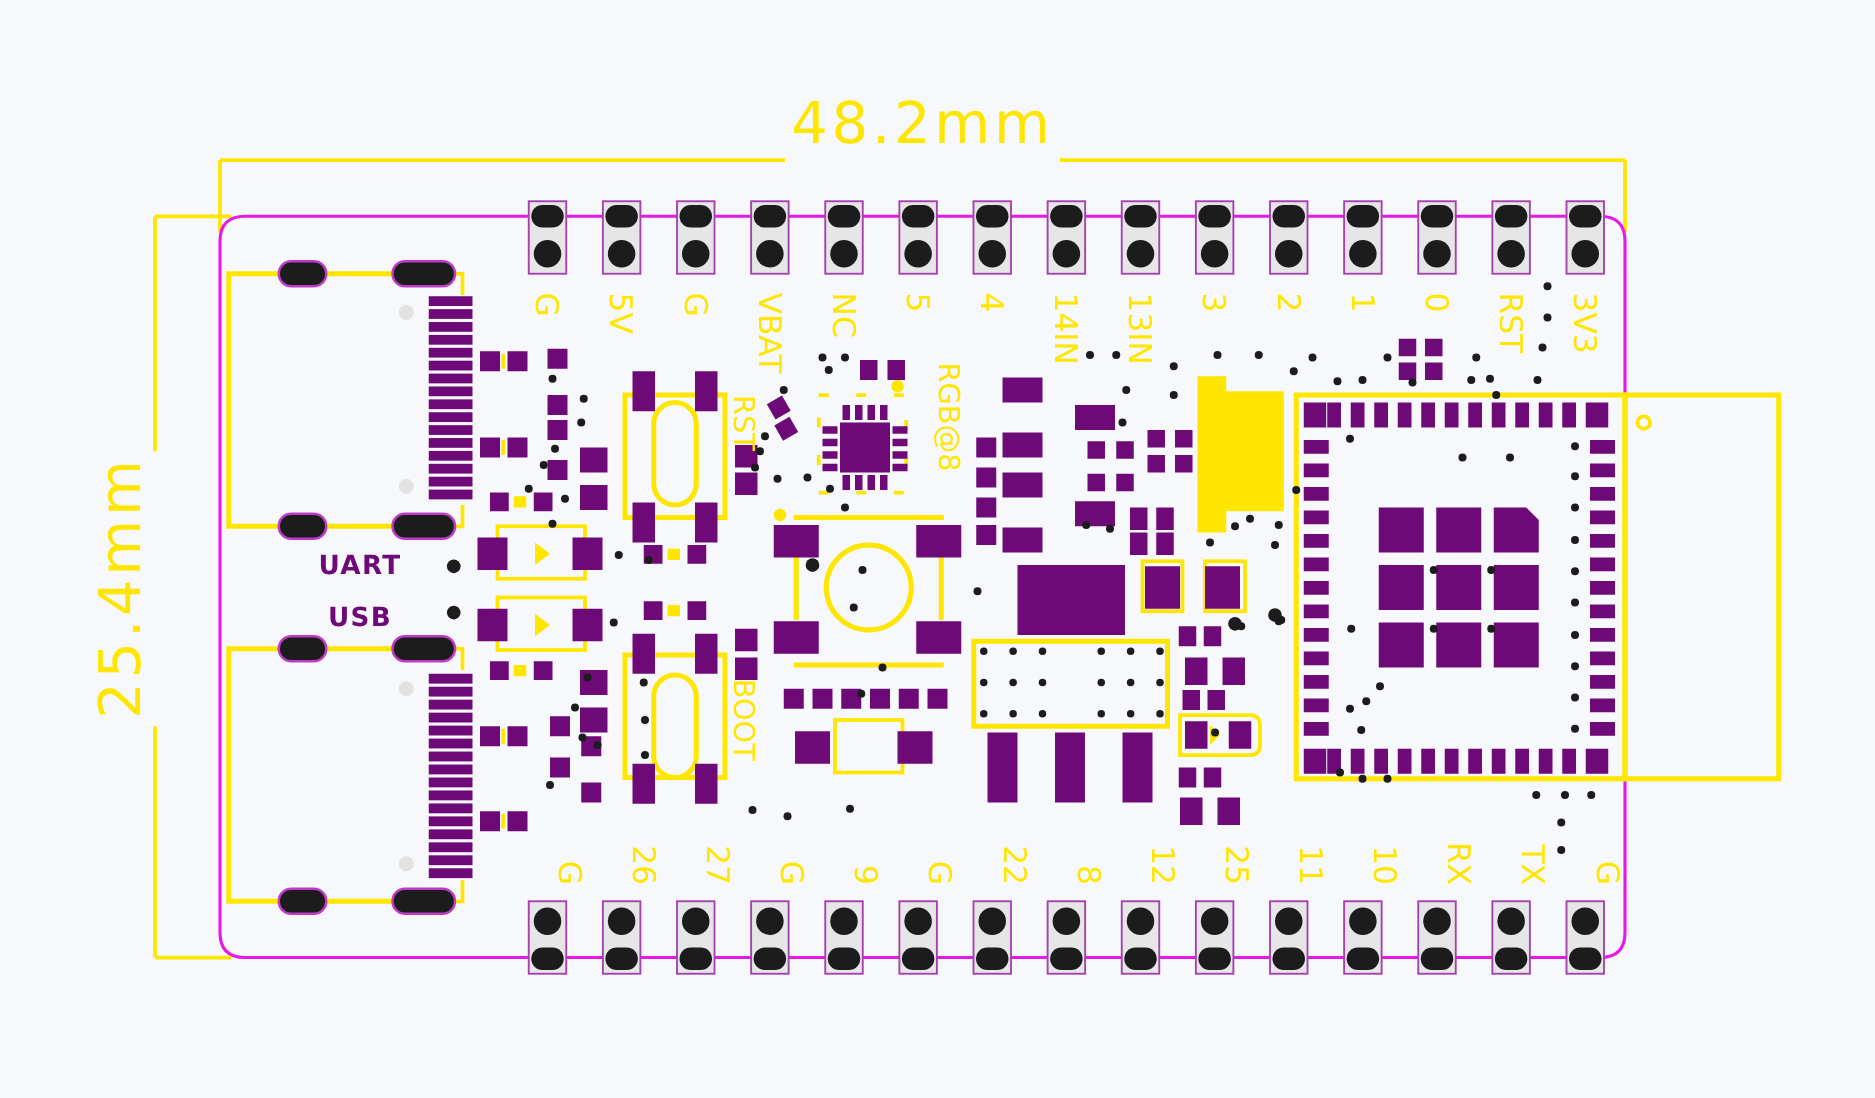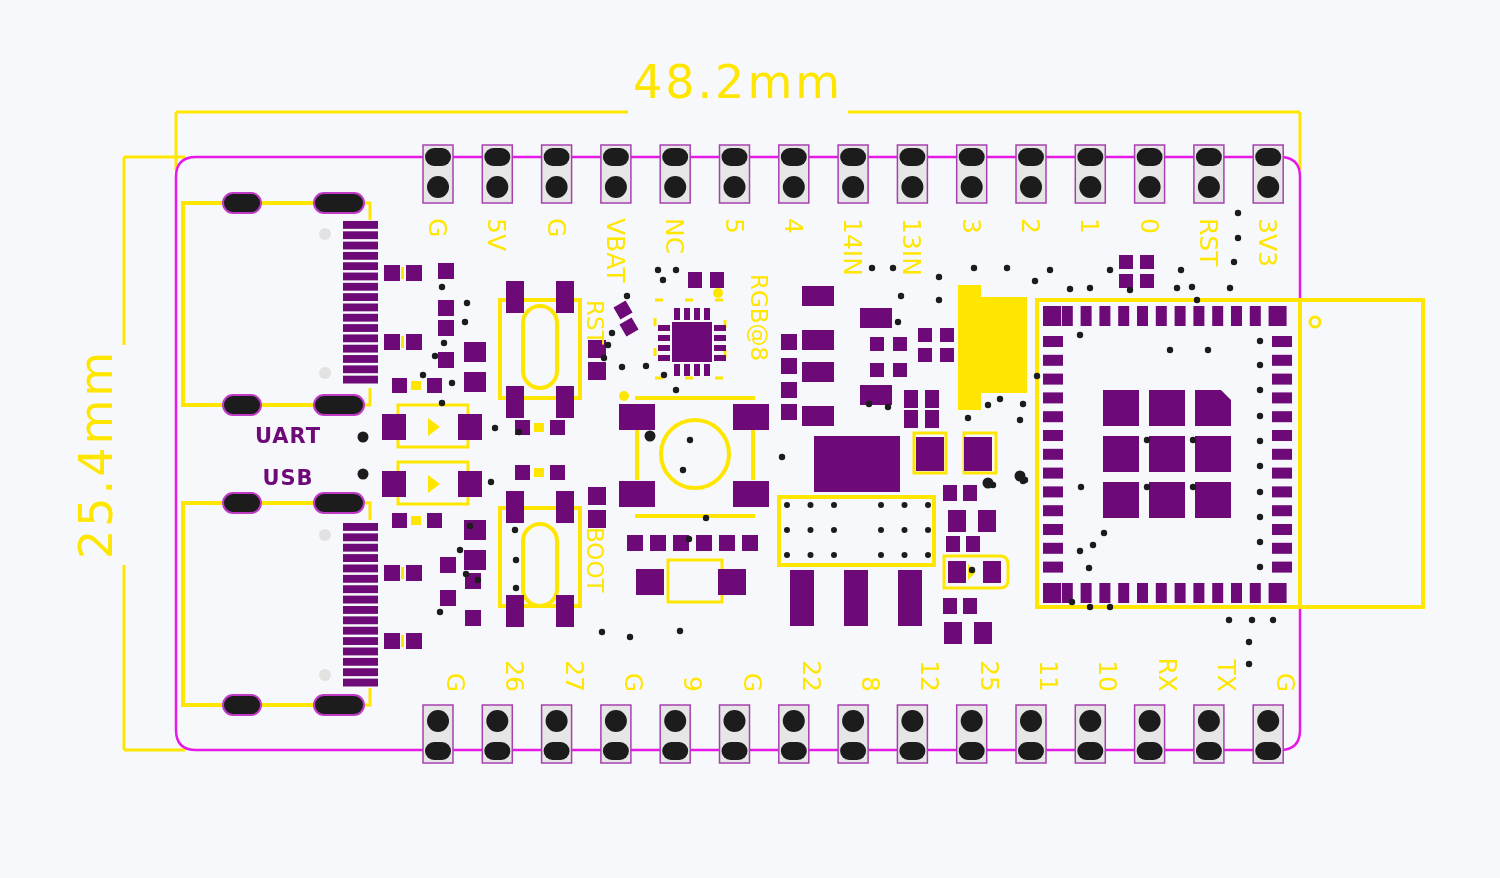--- a/index.html
+++ b/index.html
@@ -1,17 +1,17 @@
 <!DOCTYPE html>
 <html><head>
 <meta charset="utf-8">
 <style>
   html, body { margin:0; padding:0; background:#f7f8fb; }
   body { width:1500px; height:878px; overflow:hidden; font-family:"DejaVu Sans", sans-serif; }
-  #stage { position:absolute; left:0; top:0; width:1500px; height:672px; }
+  #stage { position:absolute; left:0; top:16px; width:1500px; height:672px; }
   svg { display:block; }
   .silk { fill:none; stroke:#ffe600; }
   .pad { fill:#6e0a78; }
   .via { fill:#1c1c1c; }
   .pinlabel { fill:#ffe600; font-family:"DejaVu Sans", sans-serif; font-size:25px; }
   .dimtext { fill:#ffe600; font-family:"DejaVu Sans", sans-serif; font-size:46px; letter-spacing:3px; }
   .conn-label { fill:#6e0a78; font-family:"DejaVu Sans", sans-serif; font-weight:bold; font-size:21px; letter-spacing:1px; }
   .compl { fill:#ffe600; font-family:"DejaVu Sans", sans-serif; font-size:23px; }
 </style>
 </head>

